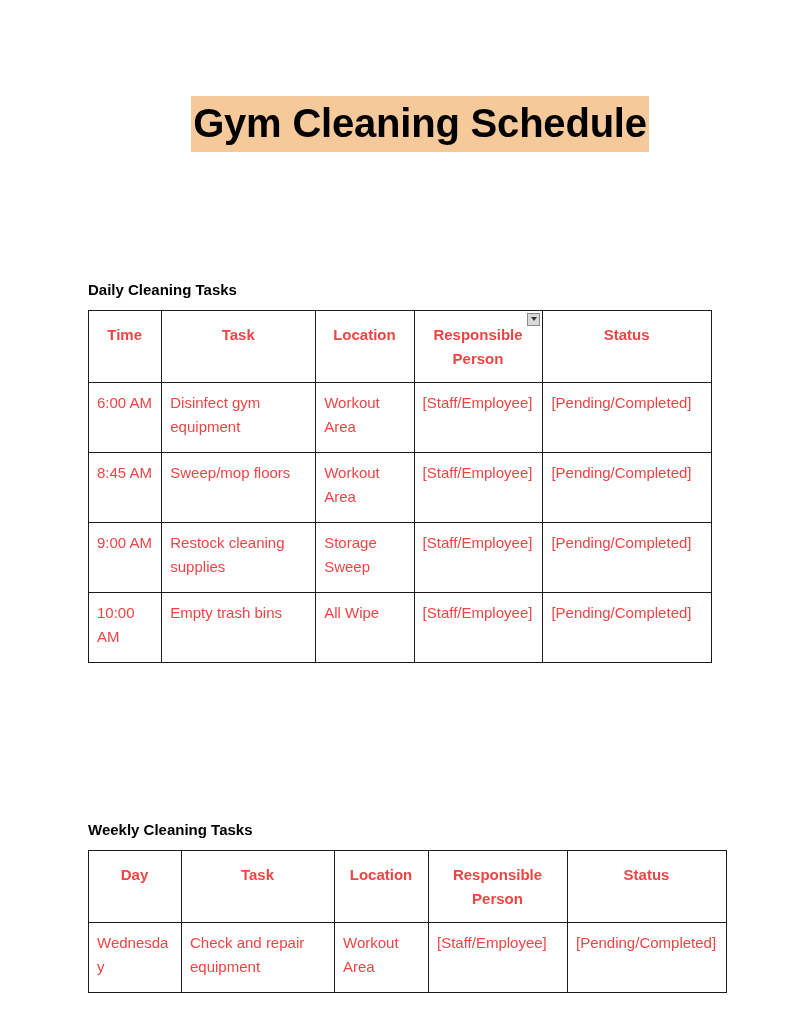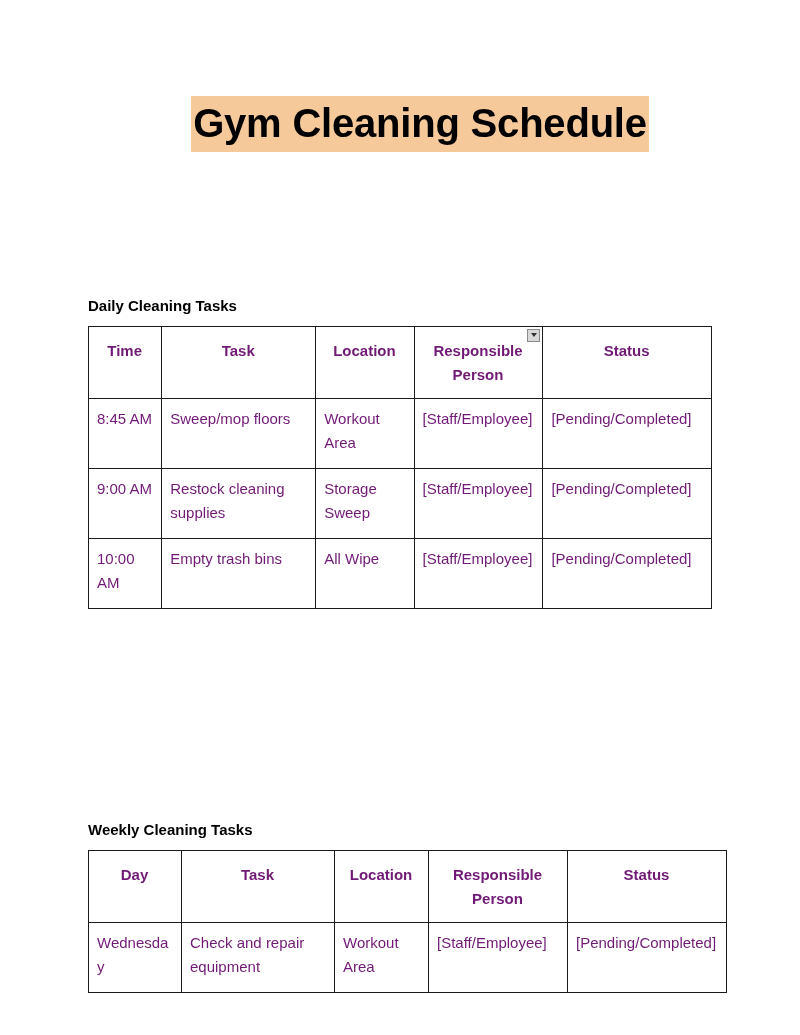--- a/index.html
+++ b/index.html
@@ -45,29 +45,29 @@
     font-size: 15px;
     font-weight: bold;
     margin: 0 0 10px 0;
     line-height: 1.3;
   }
 
   .section {
     position: absolute;
     left: 88px;
   }
-  .section-daily  { top: 200px; }
+  .section-daily  { top: 184px; }
   .section-weekly { top: 724px; }
 
   
   table.sched {
     border-collapse: collapse;
     table-layout: fixed;
     font-size: 15px;
-    color: #701a75;
+    color: #ef4444;
   }
   table.sched td, table.sched th {
     border: 1px solid #1a1a1a;
     vertical-align: top;
     padding: 8px 9px 8px 8px;
     line-height: 1.62;
     font-weight: normal;
     text-align: left;
     word-wrap: break-word;
     overflow-wrap: break-word;
@@ -151,20 +151,27 @@
             <span>Responsible Person</span>
             <span class="hdr-dropdown">
                 <span class="tri"></span>
               </span>
           </th>
           <th>Status</th>
         </tr>
       </thead>
       <tbody>
         <tr>
+          <td>6:00 AM</td>
+          <td>Disinfect gym equipment</td>
+          <td>Workout Area</td>
+          <td>[Staff/Employee]</td>
+          <td>[Pending/Completed]</td>
+        </tr>
+        <tr>
           <td>8:45 AM</td>
           <td>Sweep/mop floors</td>
           <td>Workout Area</td>
           <td>[Staff/Employee]</td>
           <td>[Pending/Completed]</td>
         </tr>
         <tr>
           <td>9:00 AM</td>
           <td>Restock cleaning supplies</td>
           <td>Storage Sweep</td>

